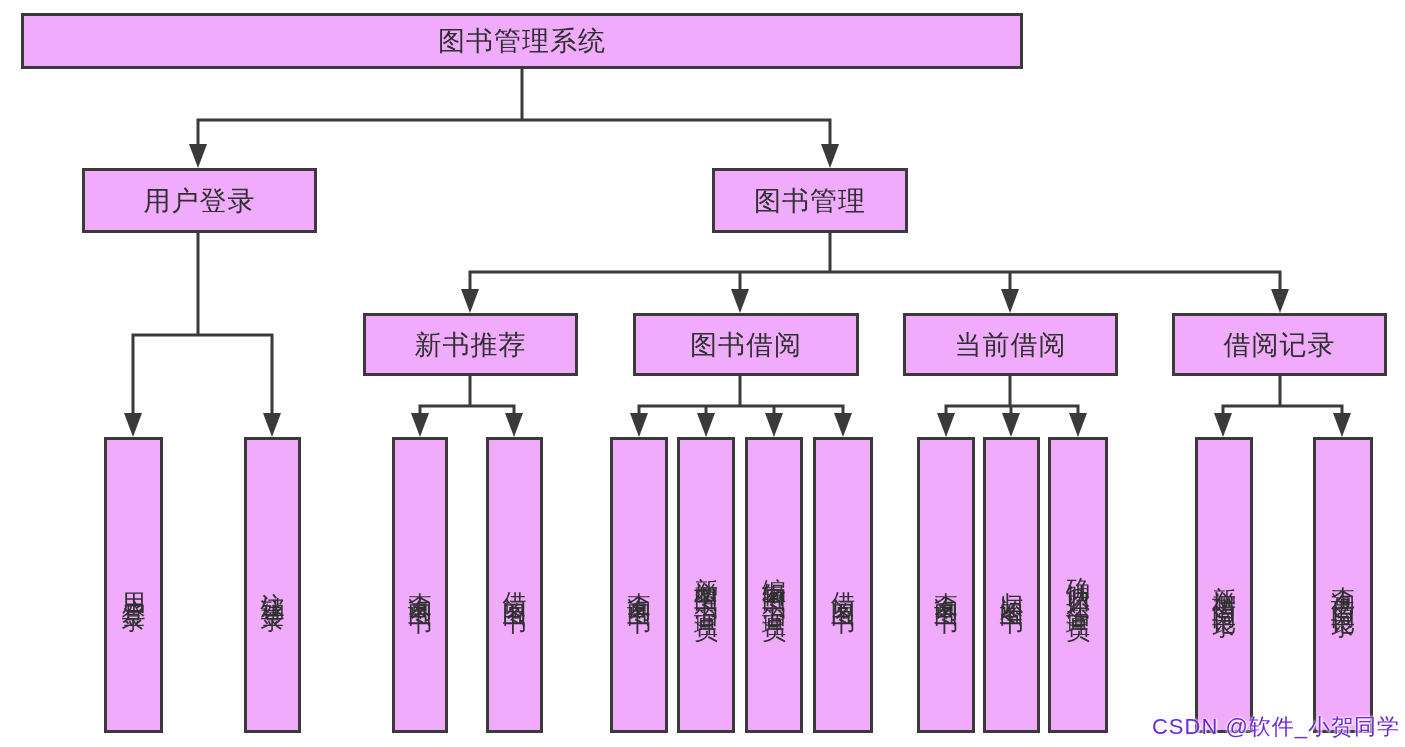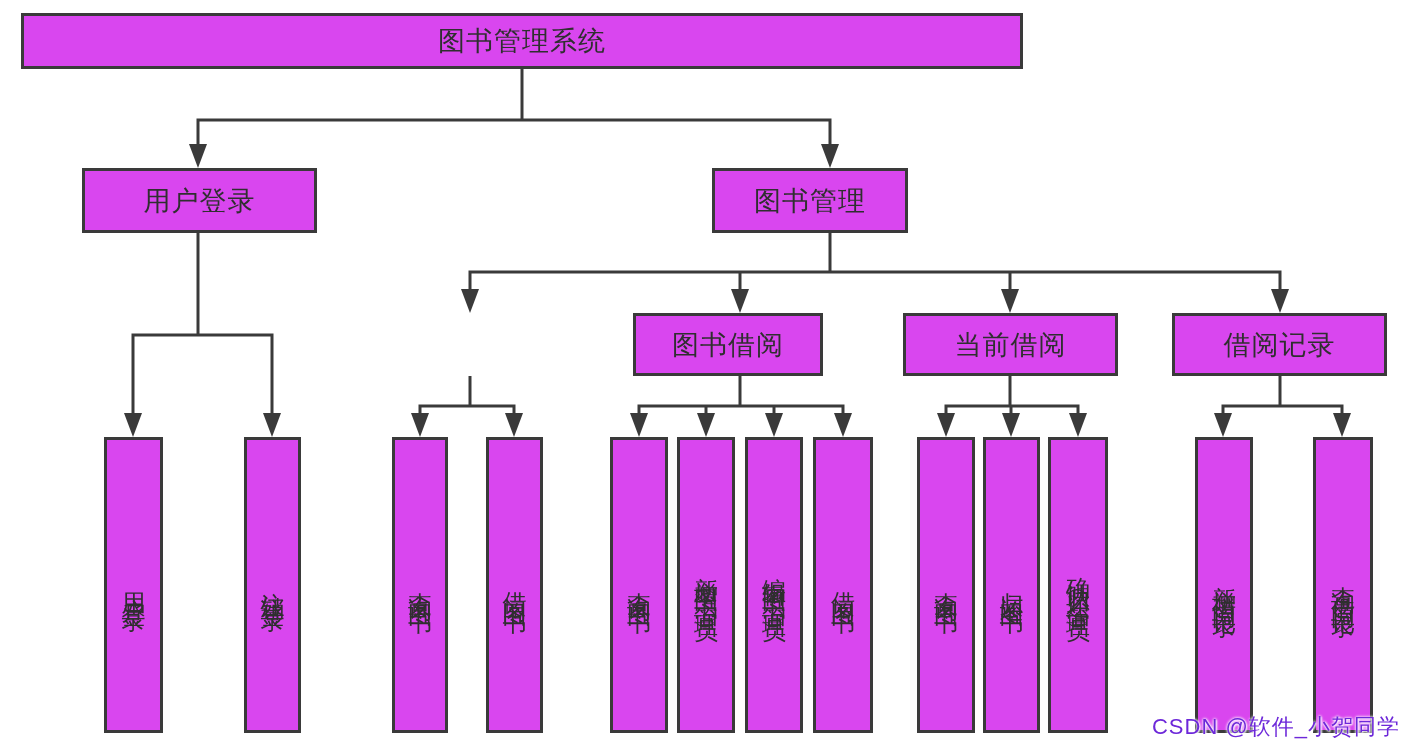--- a/index.html
+++ b/index.html
@@ -13,21 +13,21 @@
   }
   svg.connectors {
     position: absolute;
     left: 0; top: 0;
     width: 1405px; height: 747px;
   }
   .node {
     position: absolute;
     box-sizing: border-box;
     border: 3px solid #3a3a3a;
-    background: #d946ef;
+    background: #f0abfc;
     display: flex;
     align-items: center;
     justify-content: center;
     color: #2f2f2f;
   }
   .node.h {
     font-size: 27px;
     letter-spacing: 1px;
     white-space: nowrap;
   }
@@ -106,21 +106,24 @@
     <span>图书管理系统</span>
   </div>
 
   <div class="node h" style="left:82px; top:168px; width:235px; height:65px">
     <span>用户登录</span>
   </div>
   <div class="node h" style="left:712px; top:168px; width:196px; height:65px">
     <span>图书管理</span>
   </div>
 
-  <div class="node h" style="left:633px; top:313px; width:190px; height:63px">
+  <div class="node h" style="left:363px; top:313px; width:215px; height:63px">
+    <span>新书推荐</span>
+  </div>
+  <div class="node h" style="left:633px; top:313px; width:226px; height:63px">
     <span>图书借阅</span>
   </div>
   <div class="node h" style="left:903px; top:313px; width:215px; height:63px">
     <span>当前借阅</span>
   </div>
   <div class="node h" style="left:1172px; top:313px; width:215px; height:63px">
     <span>借阅记录</span>
   </div>
 
   <div class="node v" style="left:104px; top:437px; width:59px; height:296px">

